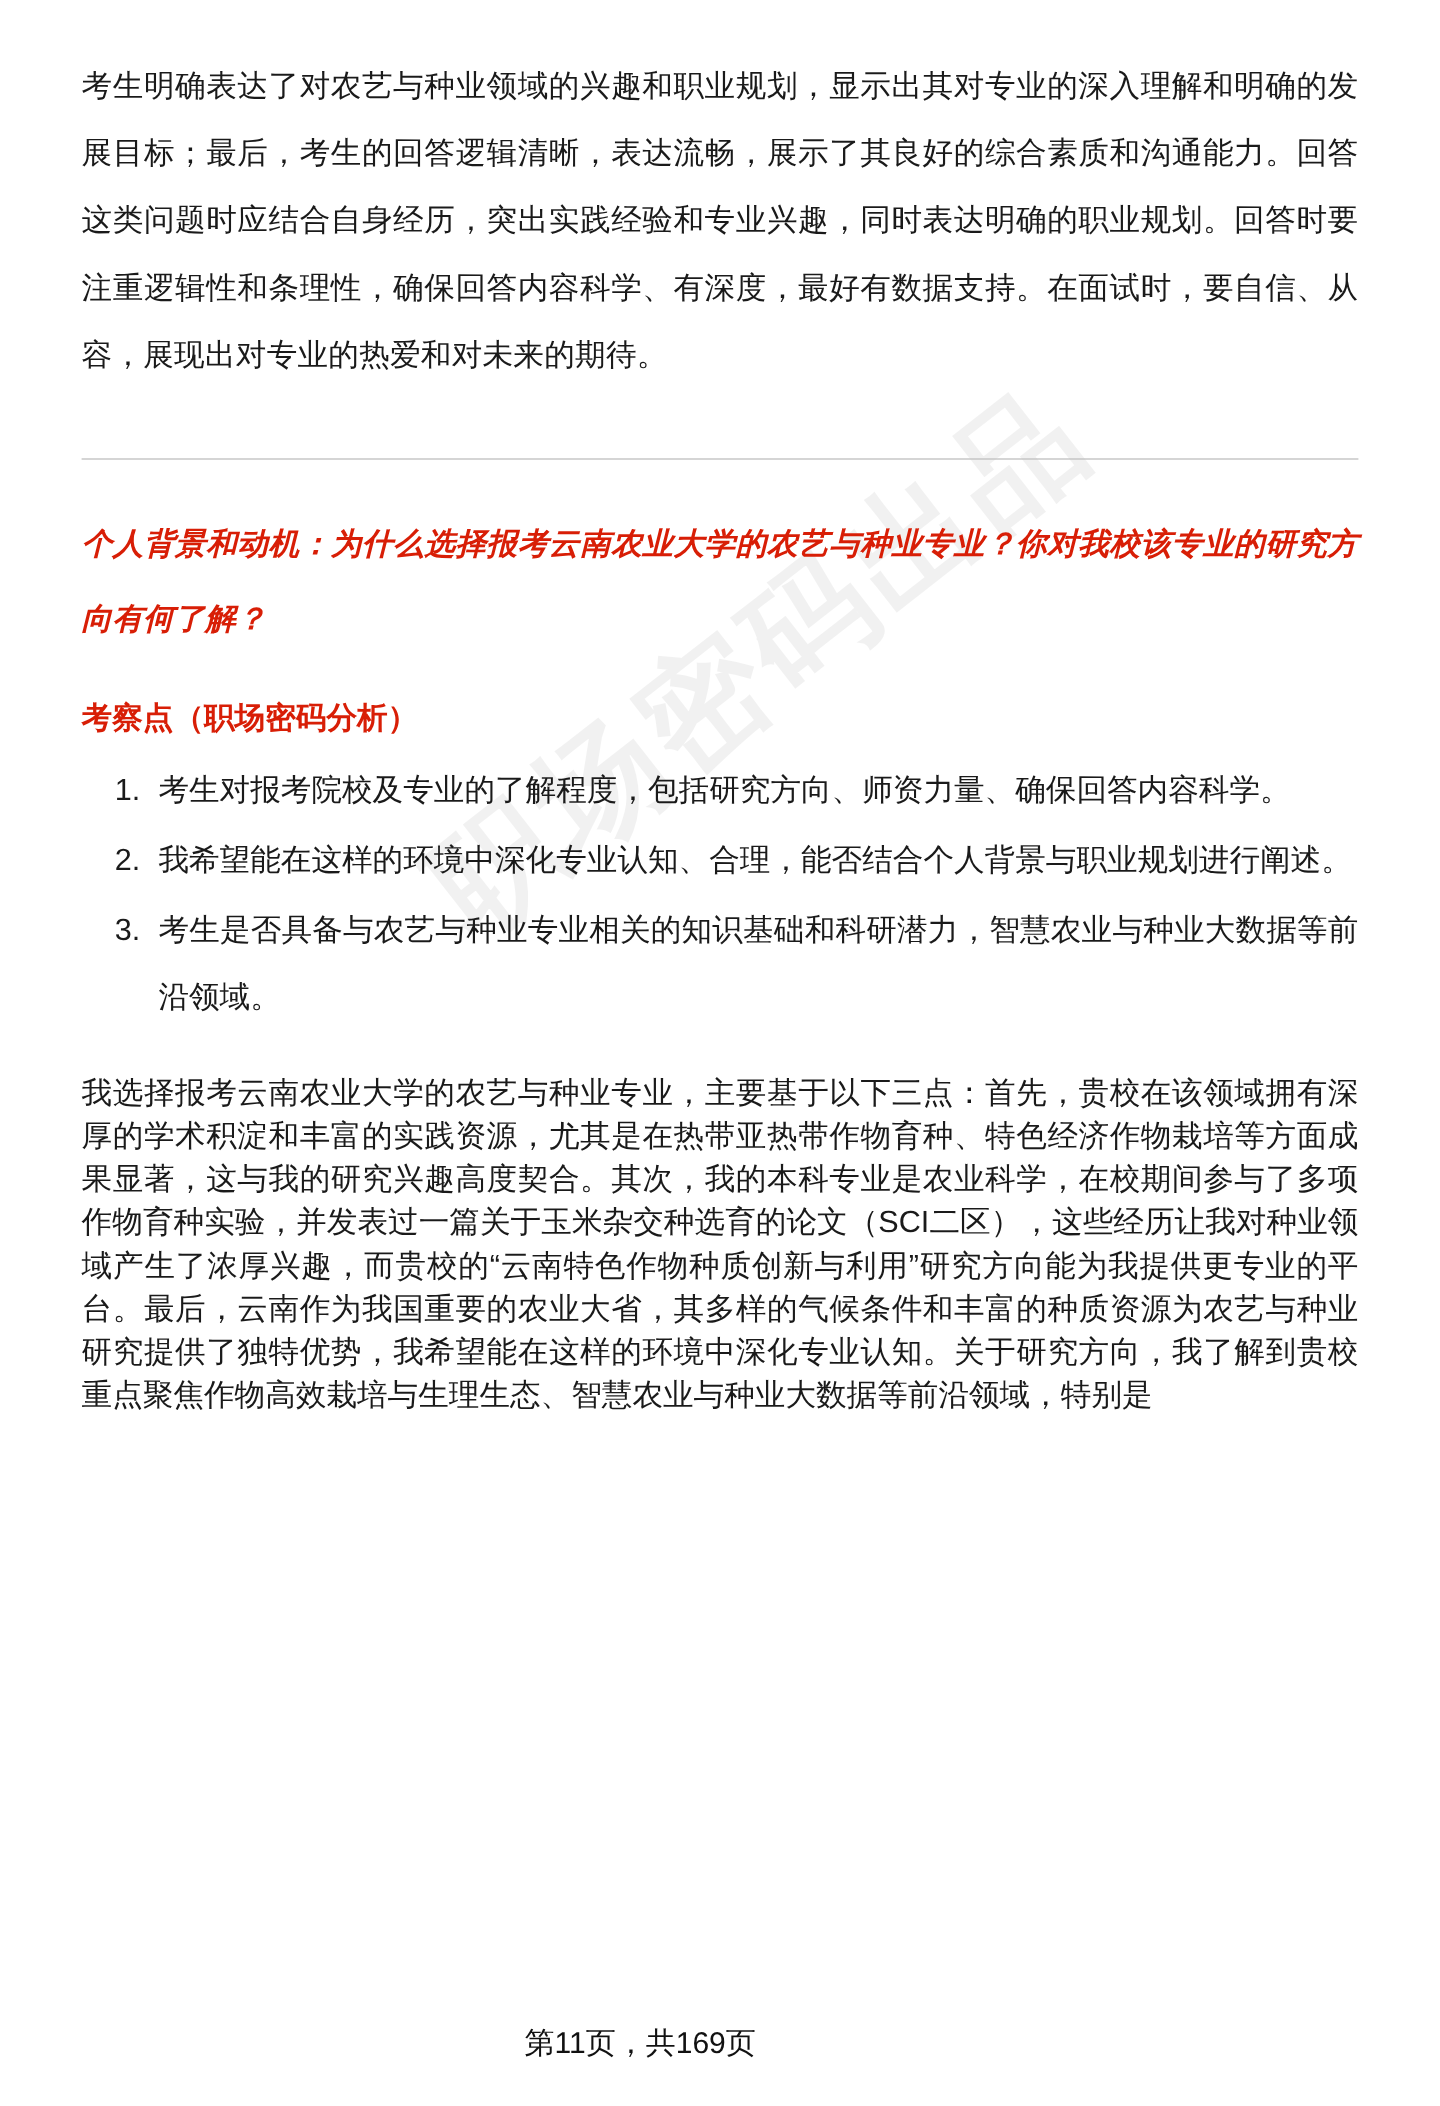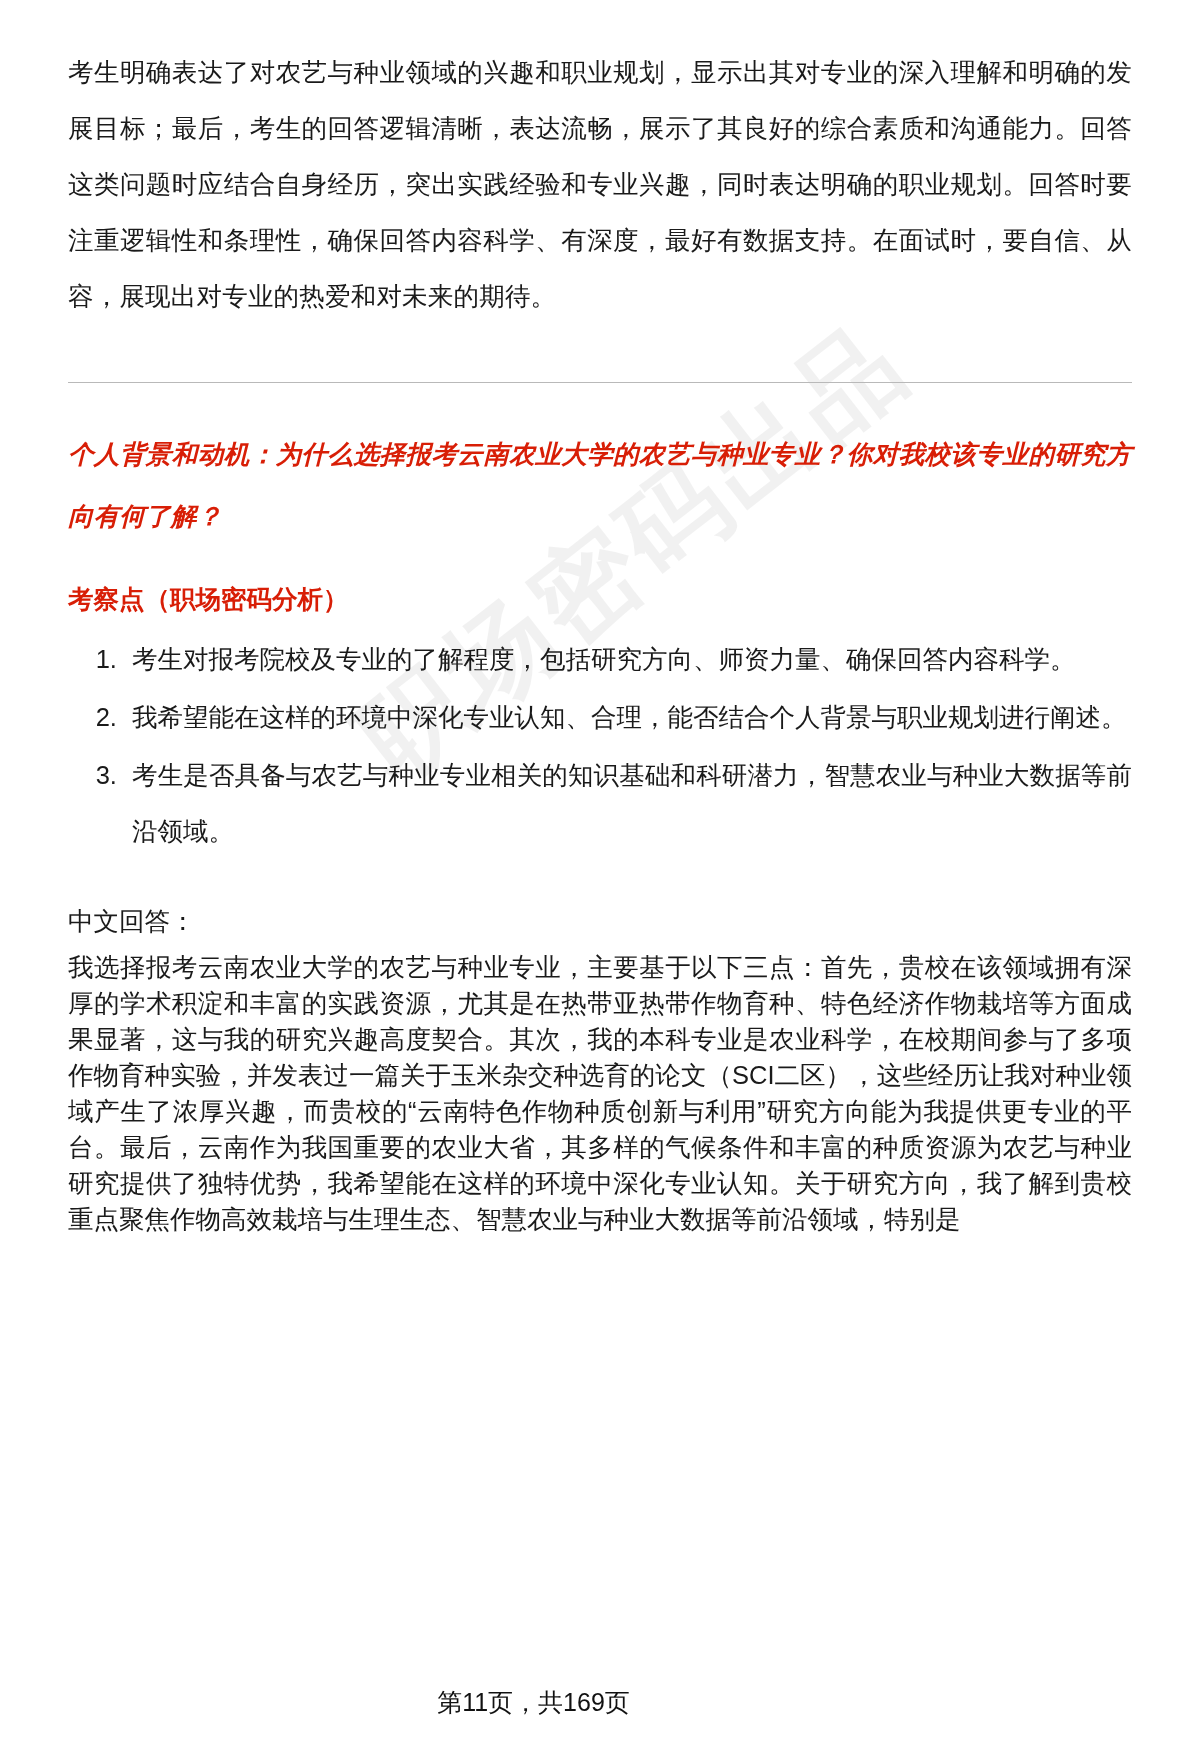--- a/index.html
+++ b/index.html
@@ -135,21 +135,20 @@
     <p class="q-title">个人背景和动机：为什么选择报考云南农业大学的农艺与种业专业？你对我校该专业的研究方向有何了解？</p>
 
     <p class="section-head">考察点（职场密码分析）</p>
 
     <ol class="points">
       <li>考生对报考院校及专业的了解程度，包括研究方向、师资力量、确保回答内容科学。</li>
       <li>我希望能在这样的环境中深化专业认知、合理，能否结合个人背景与职业规划进行阐述。</li>
       <li>考生是否具备与农艺与种业专业相关的知识基础和科研潜力，智慧农业与种业大数据等前沿领域。</li>
     </ol>
 
-    <p class="answer-label">中文回答：</p>
 
     <p class="answer-body">我选择报考云南农业大学的农艺与种业专业，主要基于以下三点：首先，贵校在该领域拥有深厚的学术积淀和丰富的实践资源，尤其是在热带亚热带作物育种、特色经济作物栽培等方面成果显著，这与我的研究兴趣高度契合。其次，我的本科专业是农业科学，在校期间参与了多项作物育种实验，并发表过一篇关于玉米杂交种选育的论文（SCI二区），这些经历让我对种业领域产生了浓厚兴趣，而贵校的“云南特色作物种质创新与利用”研究方向能为我提供更专业的平台。最后，云南作为我国重要的农业大省，其多样的气候条件和丰富的种质资源为农艺与种业研究提供了独特优势，我希望能在这样的环境中深化专业认知。关于研究方向，我了解到贵校重点聚焦作物高效栽培与生理生态、智慧农业与种业大数据等前沿领域，特别是</p>
 
   </div>
 
   <div class="footer">第11页，共169页</div>
 
 </div>
 
 </body></html>

